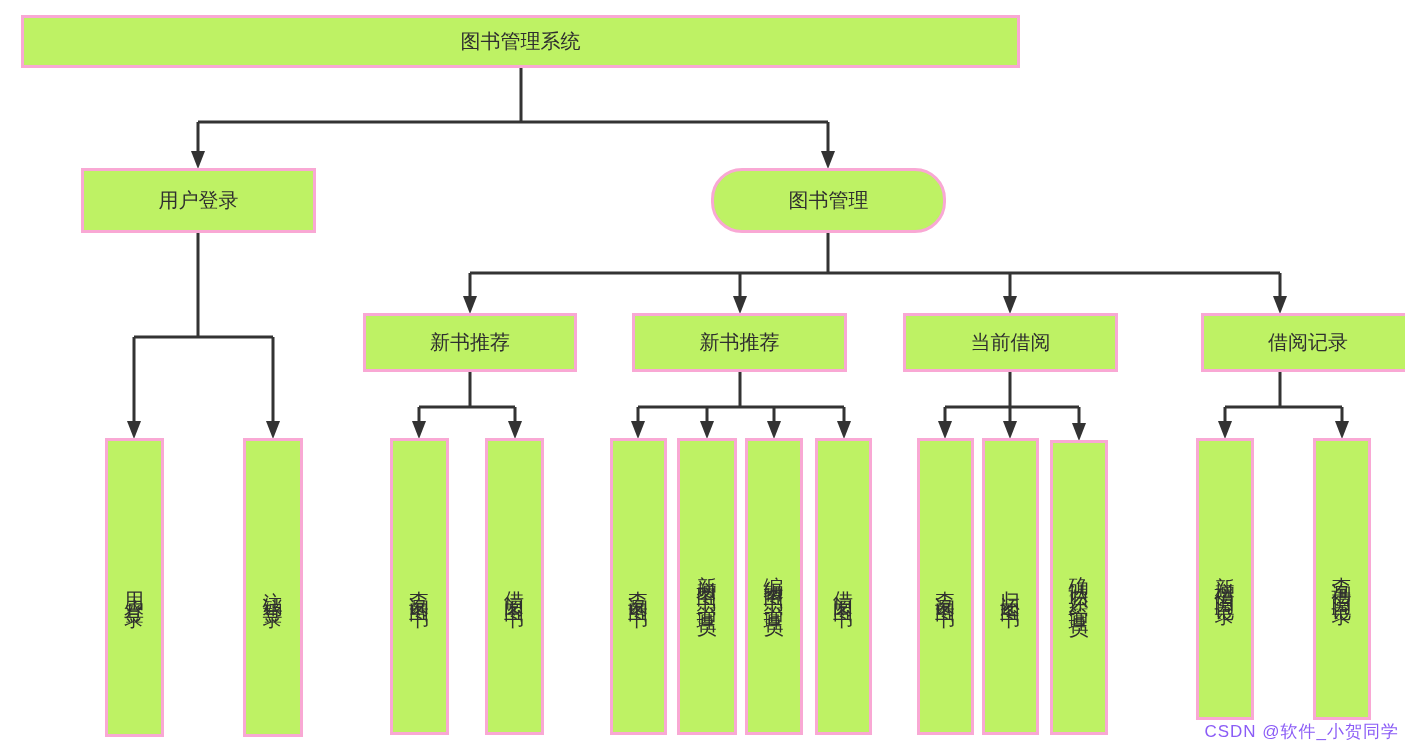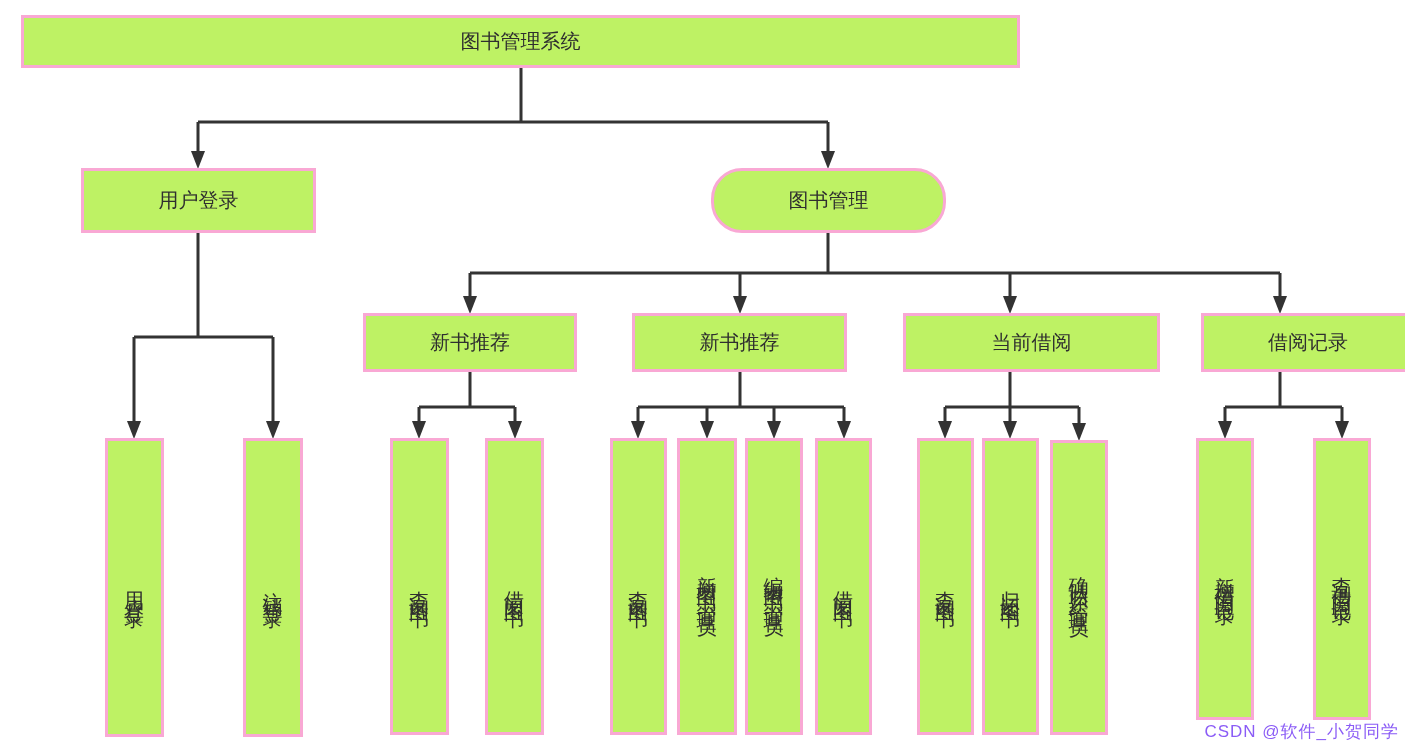--- a/index.html
+++ b/index.html
@@ -92,21 +92,21 @@
   <div class="box" style="left:711px;top:168px;width:235px;height:65px;border-radius:31px;">
     <span>图书管理</span>
   </div>
 
   <div class="box" style="left:363px;top:313px;width:214px;height:59px;">
     <span>新书推荐</span>
   </div>
   <div class="box" style="left:632px;top:313px;width:215px;height:59px;">
     <span>新书推荐</span>
   </div>
-  <div class="box" style="left:903px;top:313px;width:257px;height:59px;">
+  <div class="box" style="left:903px;top:313px;width:215px;height:59px;">
     <span>当前借阅</span>
   </div>
   <div class="box" style="left:1173px;top:313px;width:214px;height:59px;margin-left:28px;">
     <span>借阅记录</span>
   </div>
 
   <div class="box vbox" style="left:105px;top:438px;width:59px;height:299px;">
     <span>用户登录</span>
   </div>
   <div class="box vbox" style="left:243px;top:438px;width:60px;height:299px;">

